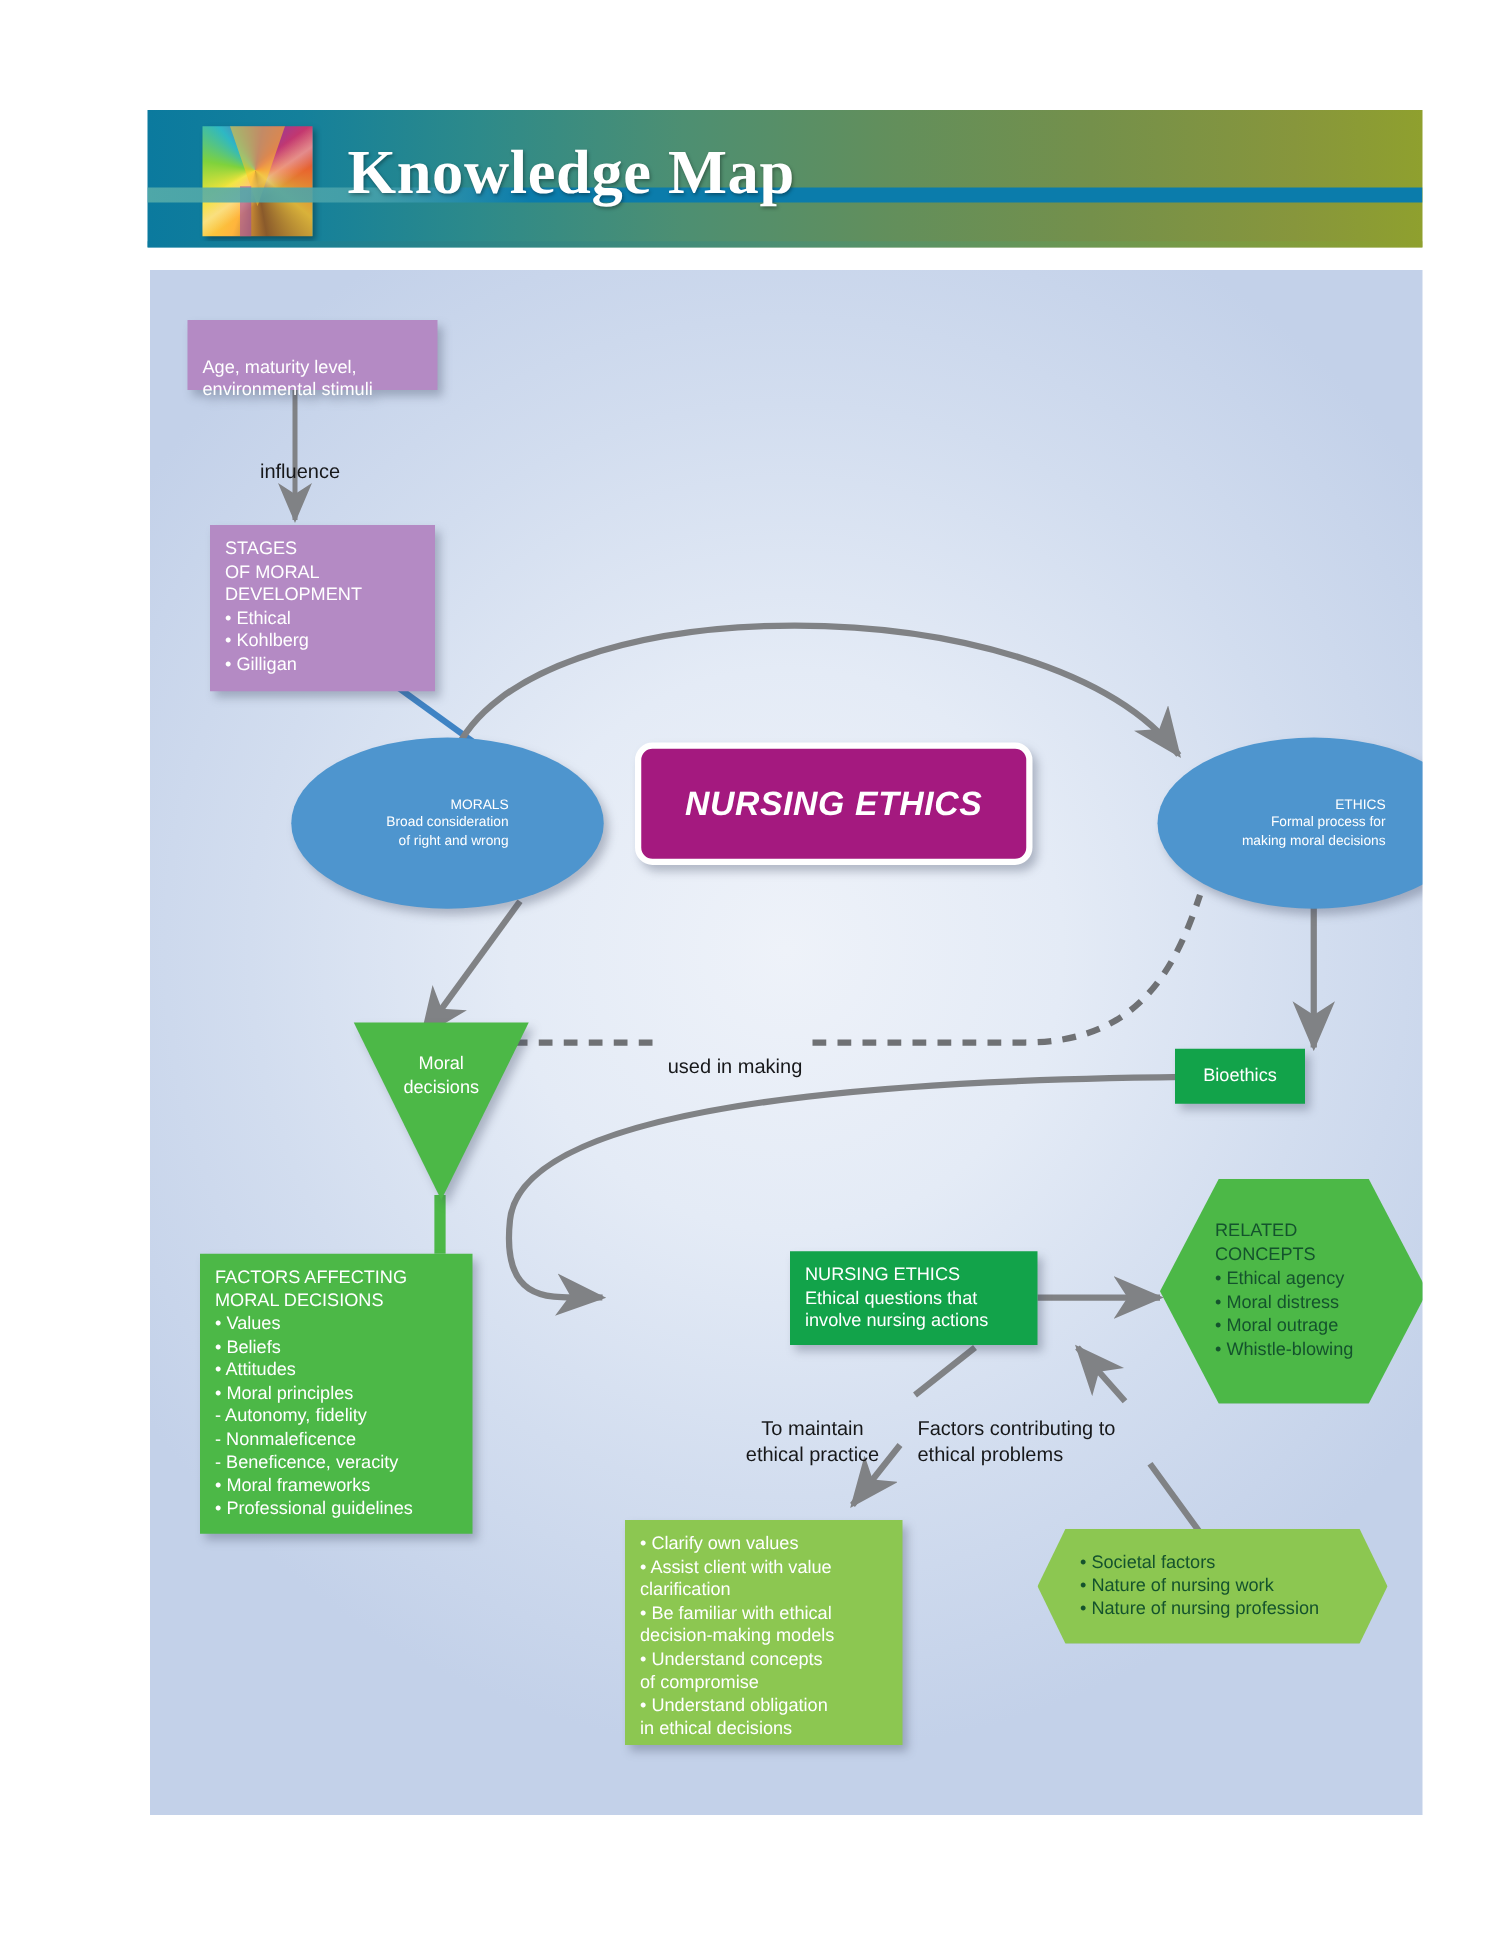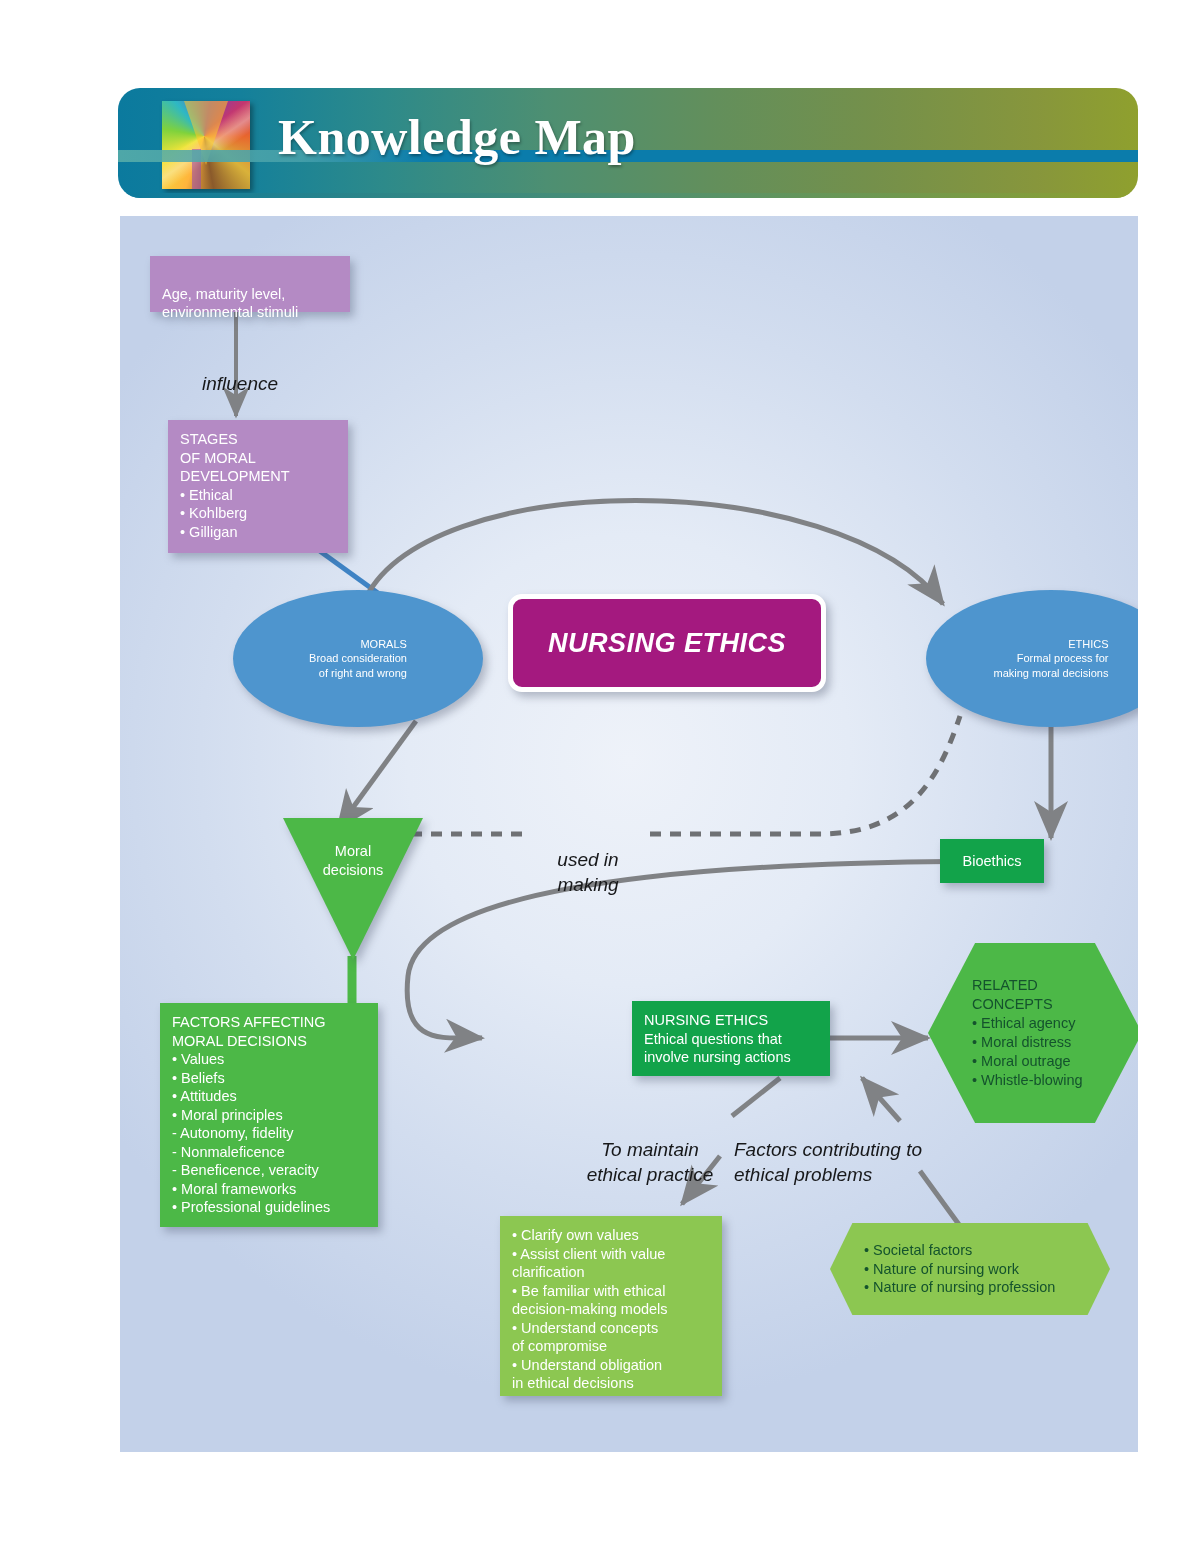--- a/index.html
+++ b/index.html
@@ -25,21 +25,20 @@
     background: linear-gradient(to right,
         #0b7a9e 0%,
         #14809b 12%,
         #2d8a8a 26%,
         #4d8f72 42%,
         #628f5c 58%,
         #74904b 74%,
         #87963c 90%,
         #8fa02e 100%);
     overflow: hidden;
-    border-radius: 22px;
   }
   #header-stripe {
     position: absolute;
     left: 0;
     top: 62px;
     width: 100%;
     height: 12px;
     background: linear-gradient(to right,
       rgba(90,175,170,0.85) 0%,
       rgba(70,160,170,0.9) 18%,
@@ -155,26 +154,25 @@
     justify-content: center;
     font-style: italic;
     font-weight: bold;
     font-size: 27px;
     letter-spacing: 0.5px;
   }
 
   .edgelabel {
     position: absolute;
     color: #17181a;
-    font-size: 19px;
+    font-size: 16px;
     line-height: 1.28;
     text-align: center;
     white-space: pre-line;
     font-weight: normal;
-    font-style: italic;
   }
 
   .hexnode {
     position: absolute;
     color: #14532d;
     font-size: 14.5px;
     line-height: 1.3;
     display: flex;
     align-items: center;
   }

